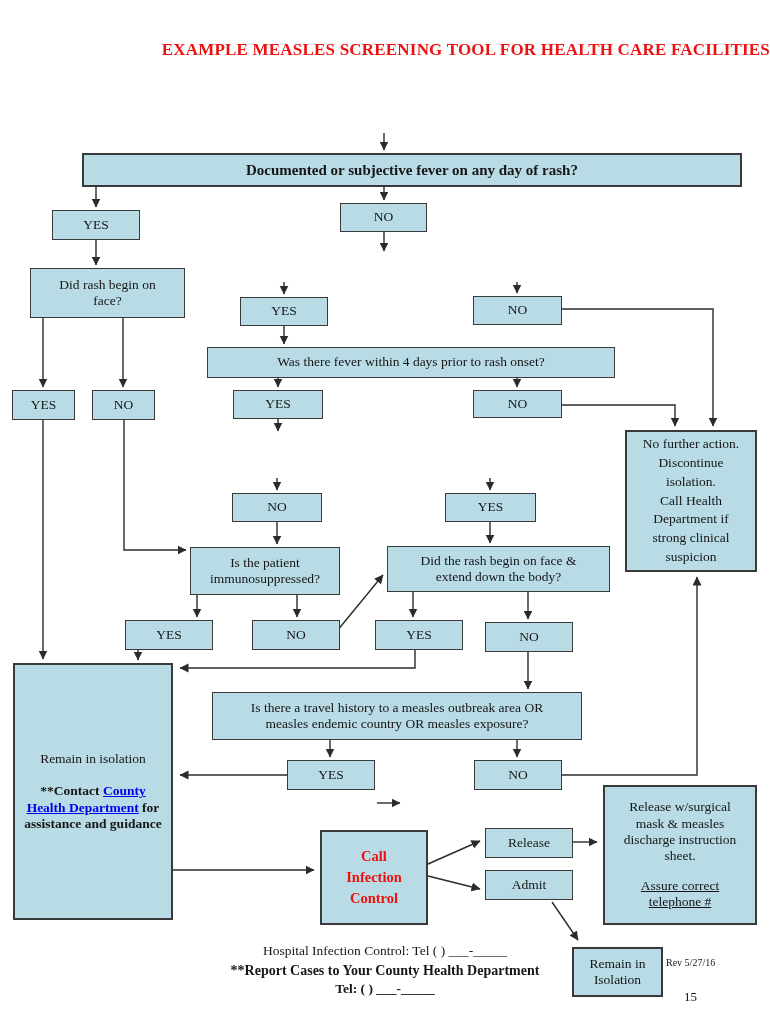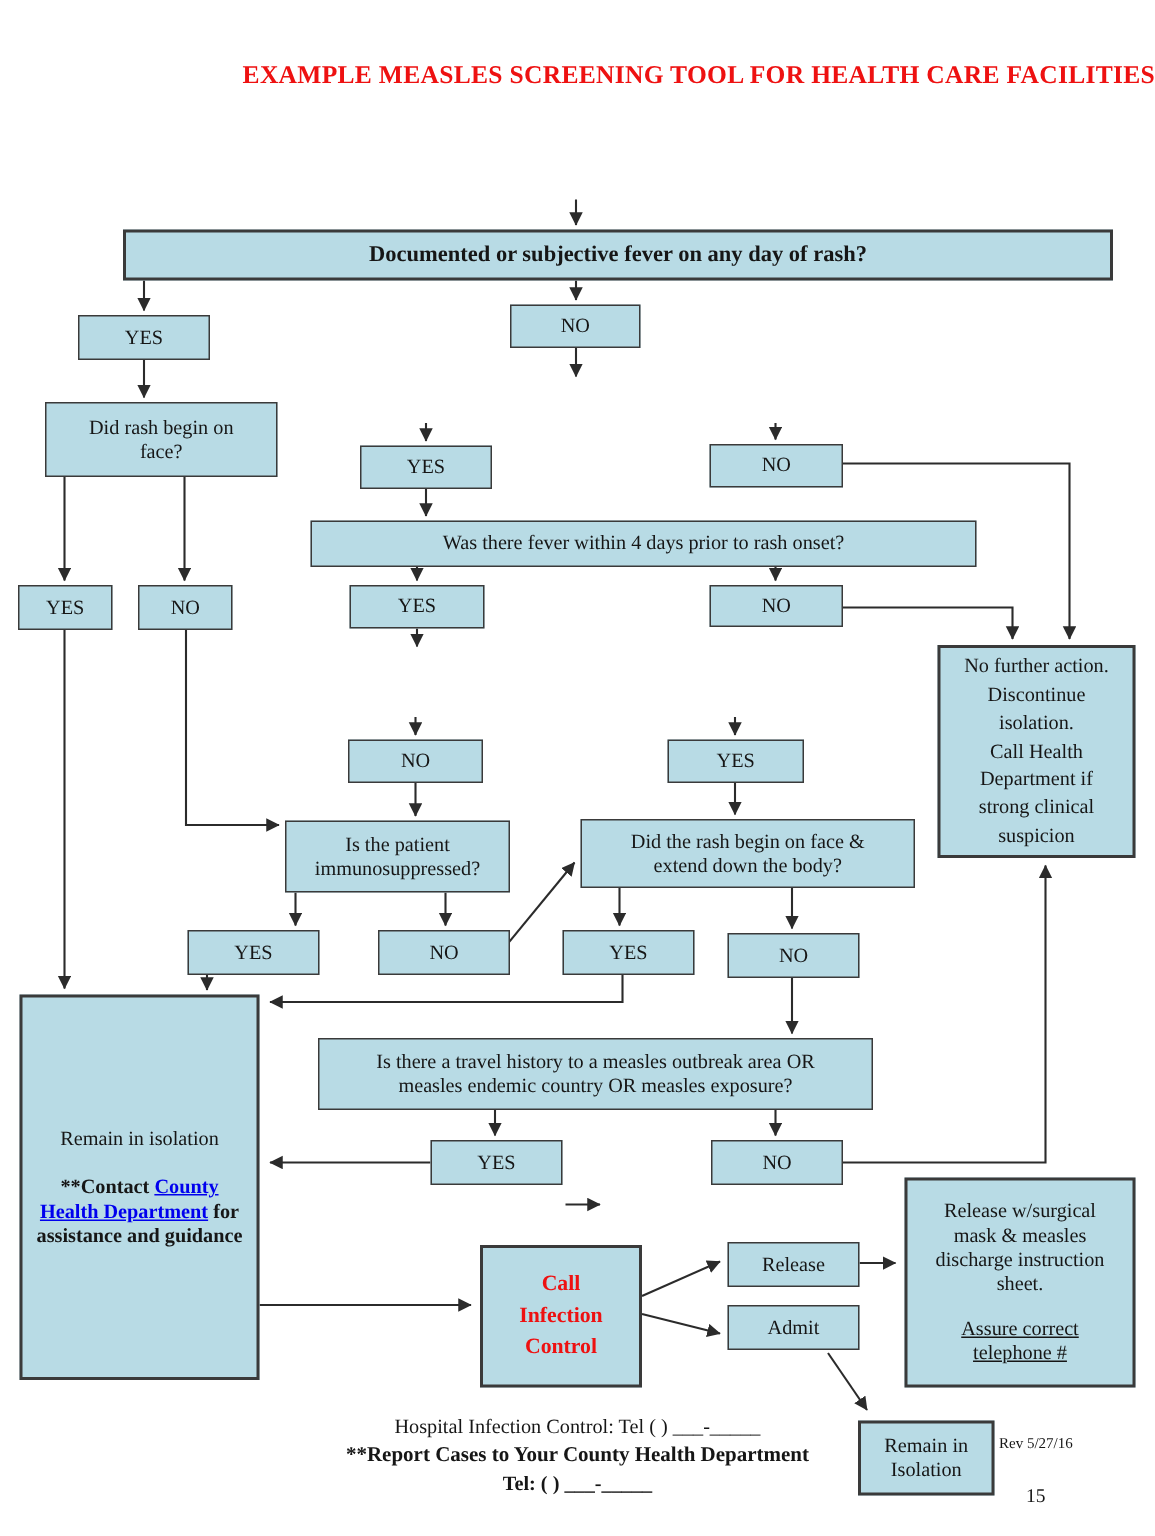--- a/index.html
+++ b/index.html
@@ -121,21 +121,21 @@
     <span class="txt">NO</span>
   </div>
 
   <div class="node" style="left:240px;top:297px;width:88px;height:29px;">
     <span class="txt">YES</span>
   </div>
   <div class="node" style="left:473px;top:296px;width:89px;height:29px;">
     <span class="txt">NO</span>
   </div>
 
-  <div class="node" style="left:207px;top:347px;width:444px;height:31px;">
+  <div class="node" style="left:207px;top:347px;width:408px;height:31px;">
     <span class="txt">Was there fever within 4 days prior to rash onset?</span>
   </div>
   <div class="node" style="left:233px;top:390px;width:90px;height:29px;">
     <span class="txt">YES</span>
   </div>
   <div class="node" style="left:473px;top:390px;width:89px;height:28px;">
     <span class="txt">NO</span>
   </div>
 
   <div class="node" style="left:232px;top:493px;width:90px;height:29px;">

